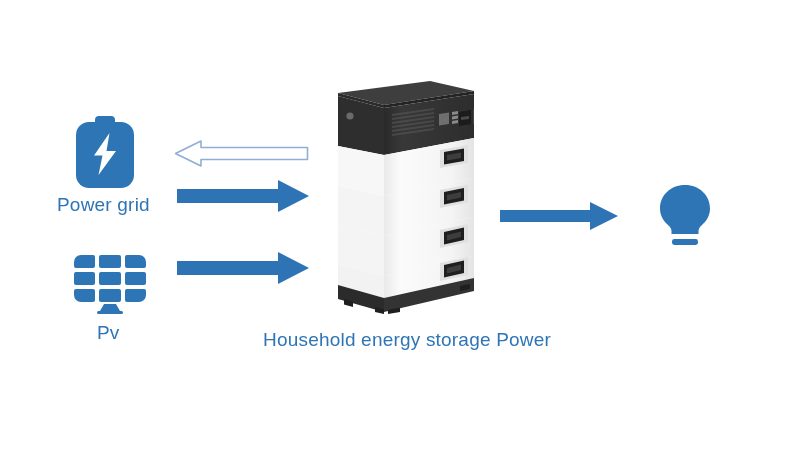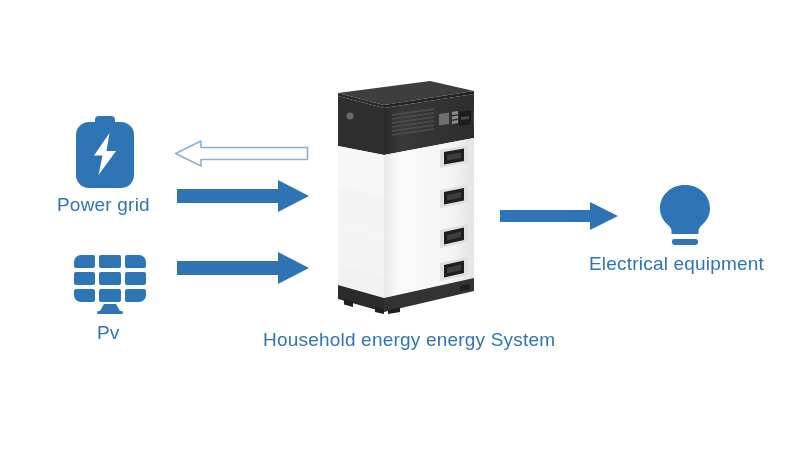--- a/index.html
+++ b/index.html
@@ -261,21 +261,20 @@
     <g>
       <path d="M16 213 L62 226 L62 240 L16 227 Z" fill="#2b2b2b"></path>
       <path d="M62 226 L152 206 L152 219 L62 240 Z" fill="#333333"></path>
 
       <path d="M22 227 L31 229.5 L31 235 L22 232.5 Z" fill="#1f1f1f"></path>
       <path d="M53 235 L62 237.5 L62 242 L53 240 Z" fill="#1f1f1f"></path>
       <path d="M66 238 L78 235.5 L78 240 L66 242 Z" fill="#1f1f1f"></path>
       <path d="M138 214 L148 212 L148 217 L138 219 Z" fill="#1f1f1f"></path>
     </g>
   </svg>
-  <div class="label" id="label-hess">Household energy energy System</div>
+  <div class="label" id="label-hess">Household energy storage Power</div>
 
   <svg id="icon-bulb" viewBox="0 0 56 62">
     <path d="M28 1 C13.5 1 3 11.5 3 24.5 C3 32.5 7.5 38 11.5 41.5 C13.5 43.3 14.5 45 14.5 47.5 L14.5 50 L41.5 50 L41.5 47.5 C41.5 45 42.5 43.3 44.5 41.5 C48.5 38 53 32.5 53 24.5 C53 11.5 42.5 1 28 1 Z" fill="#2e75b6"></path>
     <rect x="15" y="55" width="26" height="6" rx="2.4" fill="#2e75b6"></rect>
   </svg>
-  <div class="label" id="label-elec">Electrical equipment</div>
 
 </div>
 
 </body></html>

